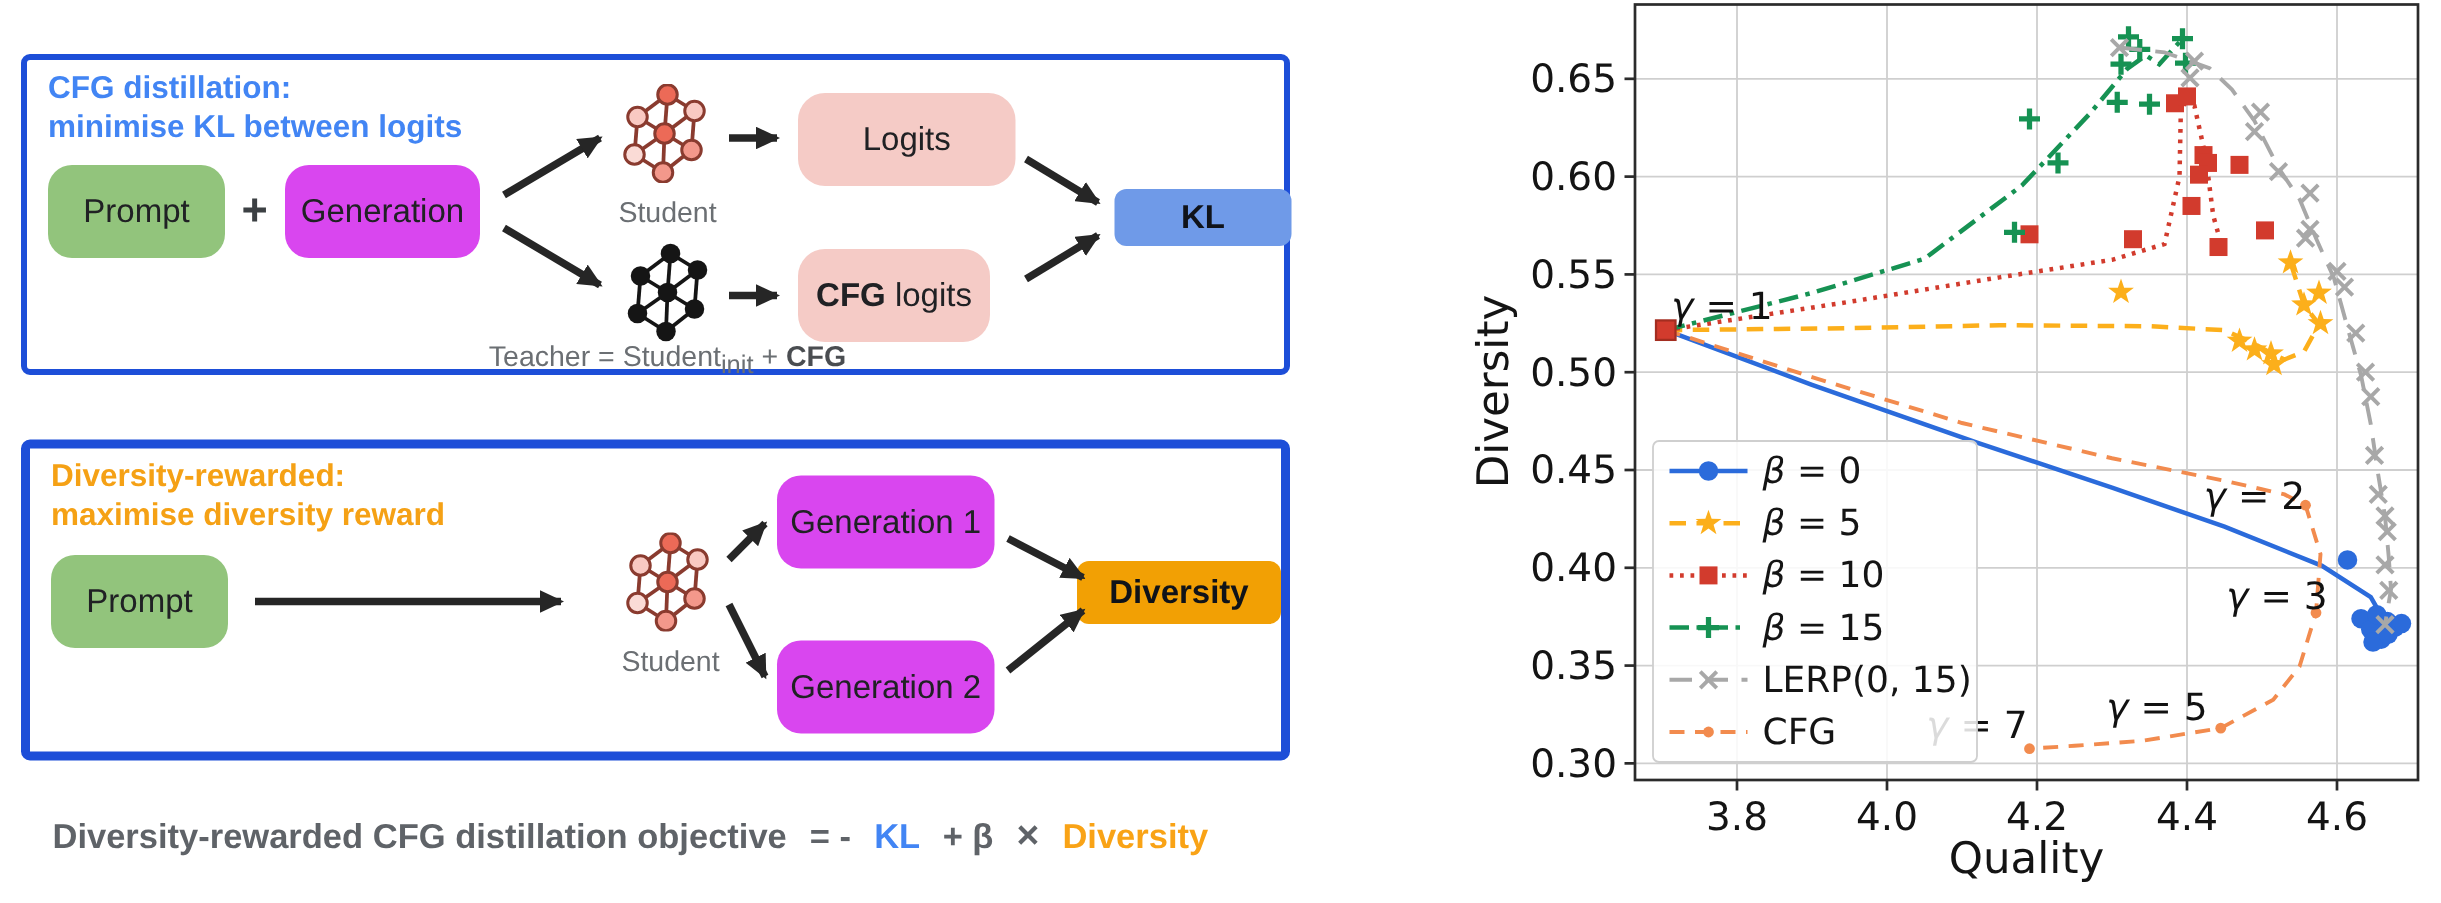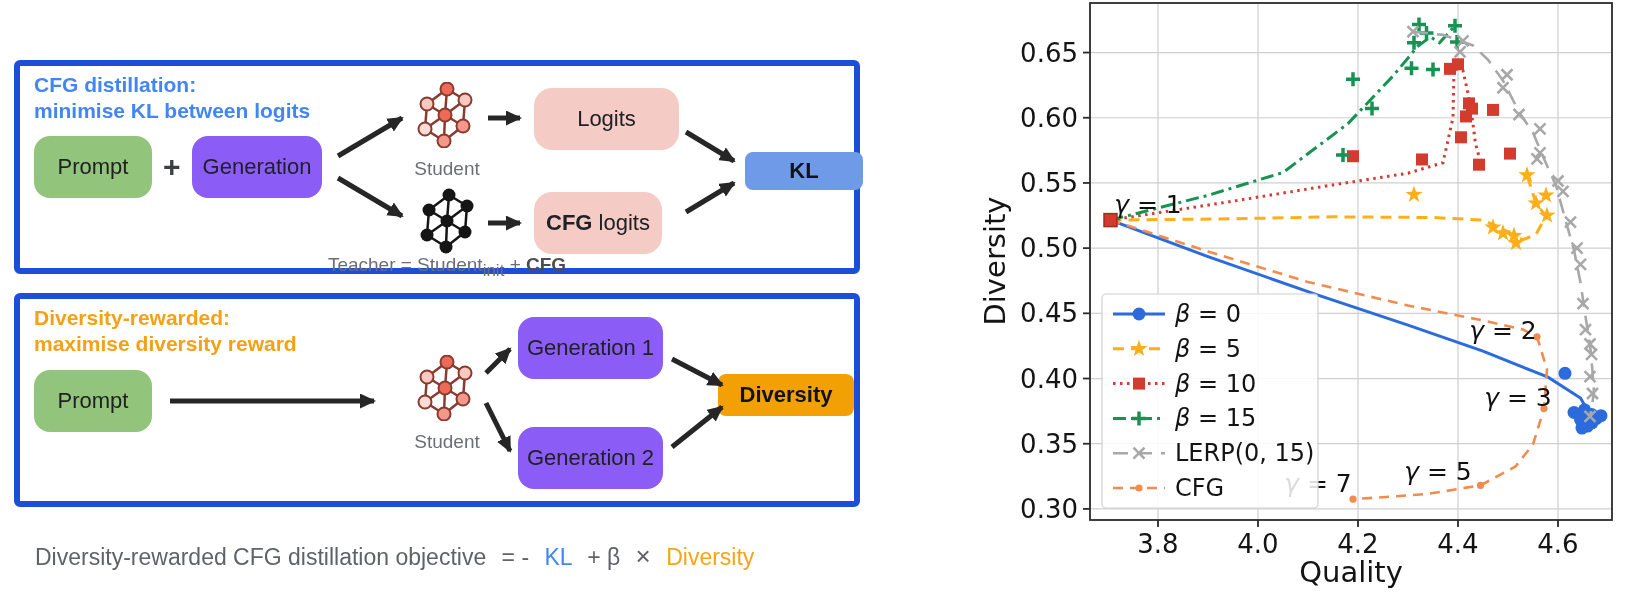--- a/index.html
+++ b/index.html
@@ -1,37 +1,37 @@
 <!DOCTYPE html>
 <html><head>
 <meta charset="utf-8">
 <style>
   html,body{margin:0;padding:0;background:#fff;}
   .stage{position:relative;width:1627px;height:602px;background:#fff;overflow:hidden;
          font-family:"Liberation Sans",sans-serif;}
   .panel{position:absolute;left:14px;width:846px;height:214px;background:#fff;
          border-radius:6px;box-sizing:border-box;}
-  .panel-blue{top:60px;border:6px solid #1d4ed8;}
+  .panel-blue{top:36px;border:4px solid #1d4ed8;}
   .panel-orange{top:293px;border:6px solid #1d4ed8;}
   .ptitle{position:absolute;left:14px;top:6px;font-weight:bold;font-size:21px;line-height:26px;}
   .ptitle-blue{color:#4285f4;}
   .ptitle-orange{color:#f5a115;}
   .node{position:absolute;display:flex;align-items:center;justify-content:center;
         font-size:22px;color:#202124;text-align:center;}
   .green{background:#92c47c;border-radius:16px;}
-  .salmon{background:#8b5cf6;border-radius:16px;}
+  .salmon{background:#d946ef;border-radius:16px;}
   .pink{background:#f5cbc6;border-radius:18px;}
   .klbox{background:#6f9ae8;border-radius:8px;font-weight:bold;color:#101319;}
   .divbox{background:#f2a004;border-radius:8px;font-weight:bold;color:#101319;}
   .plus-sign{position:absolute;font-size:30px;font-weight:bold;color:#3c4043;}
   .icon-label{position:absolute;font-size:19px;color:#6b6f73;text-align:center;}
   .net-icon{position:absolute;}
   .arrow-layer{position:absolute;left:0;top:0;pointer-events:none;}
   sub{font-size:17px;}
-  .caption{position:absolute;left:35px;top:541px;font-size:23px;font-weight:normal;
+  .caption{position:absolute;left:35px;top:541px;font-size:23px;font-weight:bold;
            color:#5f6368;white-space:nowrap;}
   .caption .sp{margin-left:9px;}
   .cap-kl{color:#4285f4;}
   .cap-div{color:#f9a316;}
   .cap-times{font-size:26px;}
   #chart-wrap{position:absolute;left:935px;top:0;width:692px;height:602px;}
   svg text{font-family:"DejaVu Sans","Liberation Sans",sans-serif;}
 </style>
 </head>
 <body>

